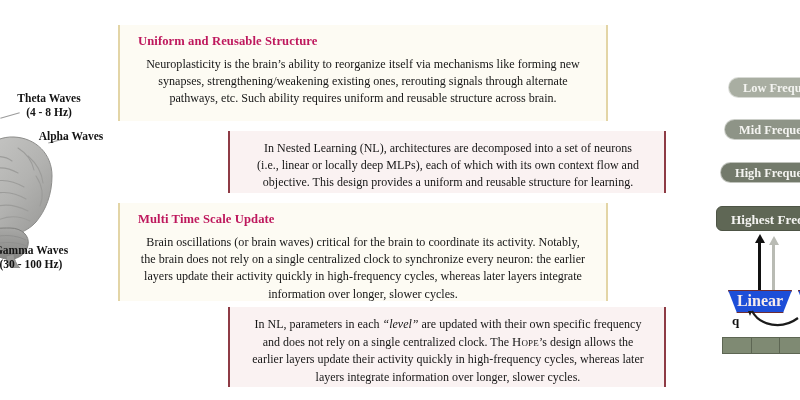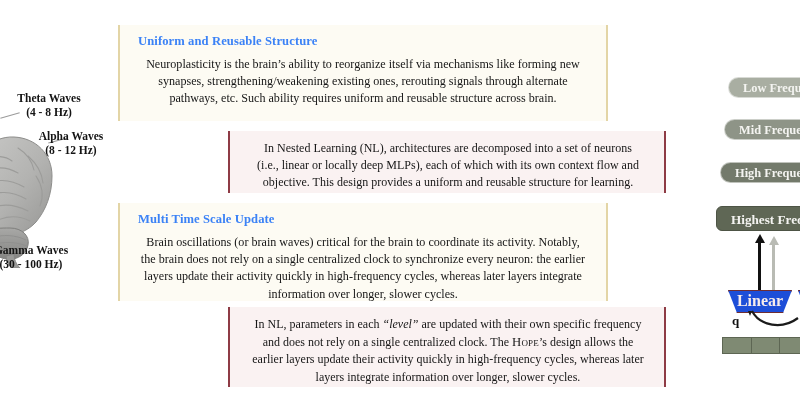--- a/index.html
+++ b/index.html
@@ -74,21 +74,21 @@
   #box-uniform  { left: 118px; top: 25px;  width: 490px; height: 96px; }
   #box-nl-1     { left: 228px; top: 131px; width: 438px; height: 62px; }
   #box-multi    { left: 118px; top: 203px; width: 490px; height: 98px; }
   #box-nl-2     { left: 228px; top: 307px; width: 438px; height: 80px; }
 
   .box-title {
     font-weight: bold;
     font-size: 12.6px;
     letter-spacing: .1px;
     margin: 0 0 7px 0;
-    color: #3b82f6;
+    color: #be185d;
   }
   .box-body {
     margin: 0;
     font-size: 12.1px;
     line-height: 1.42;
     text-align: center;
     color: #161616;
   }
   .pink-box .box-body { font-size: 12.0px; line-height: 1.43; }
   .it { font-style: italic; }
@@ -231,21 +231,20 @@
   <div class="leader" id="leader-theta"></div>
   <div class="leader" id="leader-alpha"></div>
 
   <div class="wave-label" id="label-theta">
     <div>Theta Waves</div>
     <div class="hz">(4 - 8 Hz)</div>
   </div>
 
   <div class="wave-label" id="label-alpha">
     <div>Alpha Waves</div>
-    <div class="hz">(8 - 12 Hz)</div>
   </div>
 
   <div class="wave-label" id="label-gamma">
     <div>Gamma Waves</div>
     <div class="hz">(30 - 100 Hz)</div>
   </div>
 </div>
 
 <div id="panels">
 

